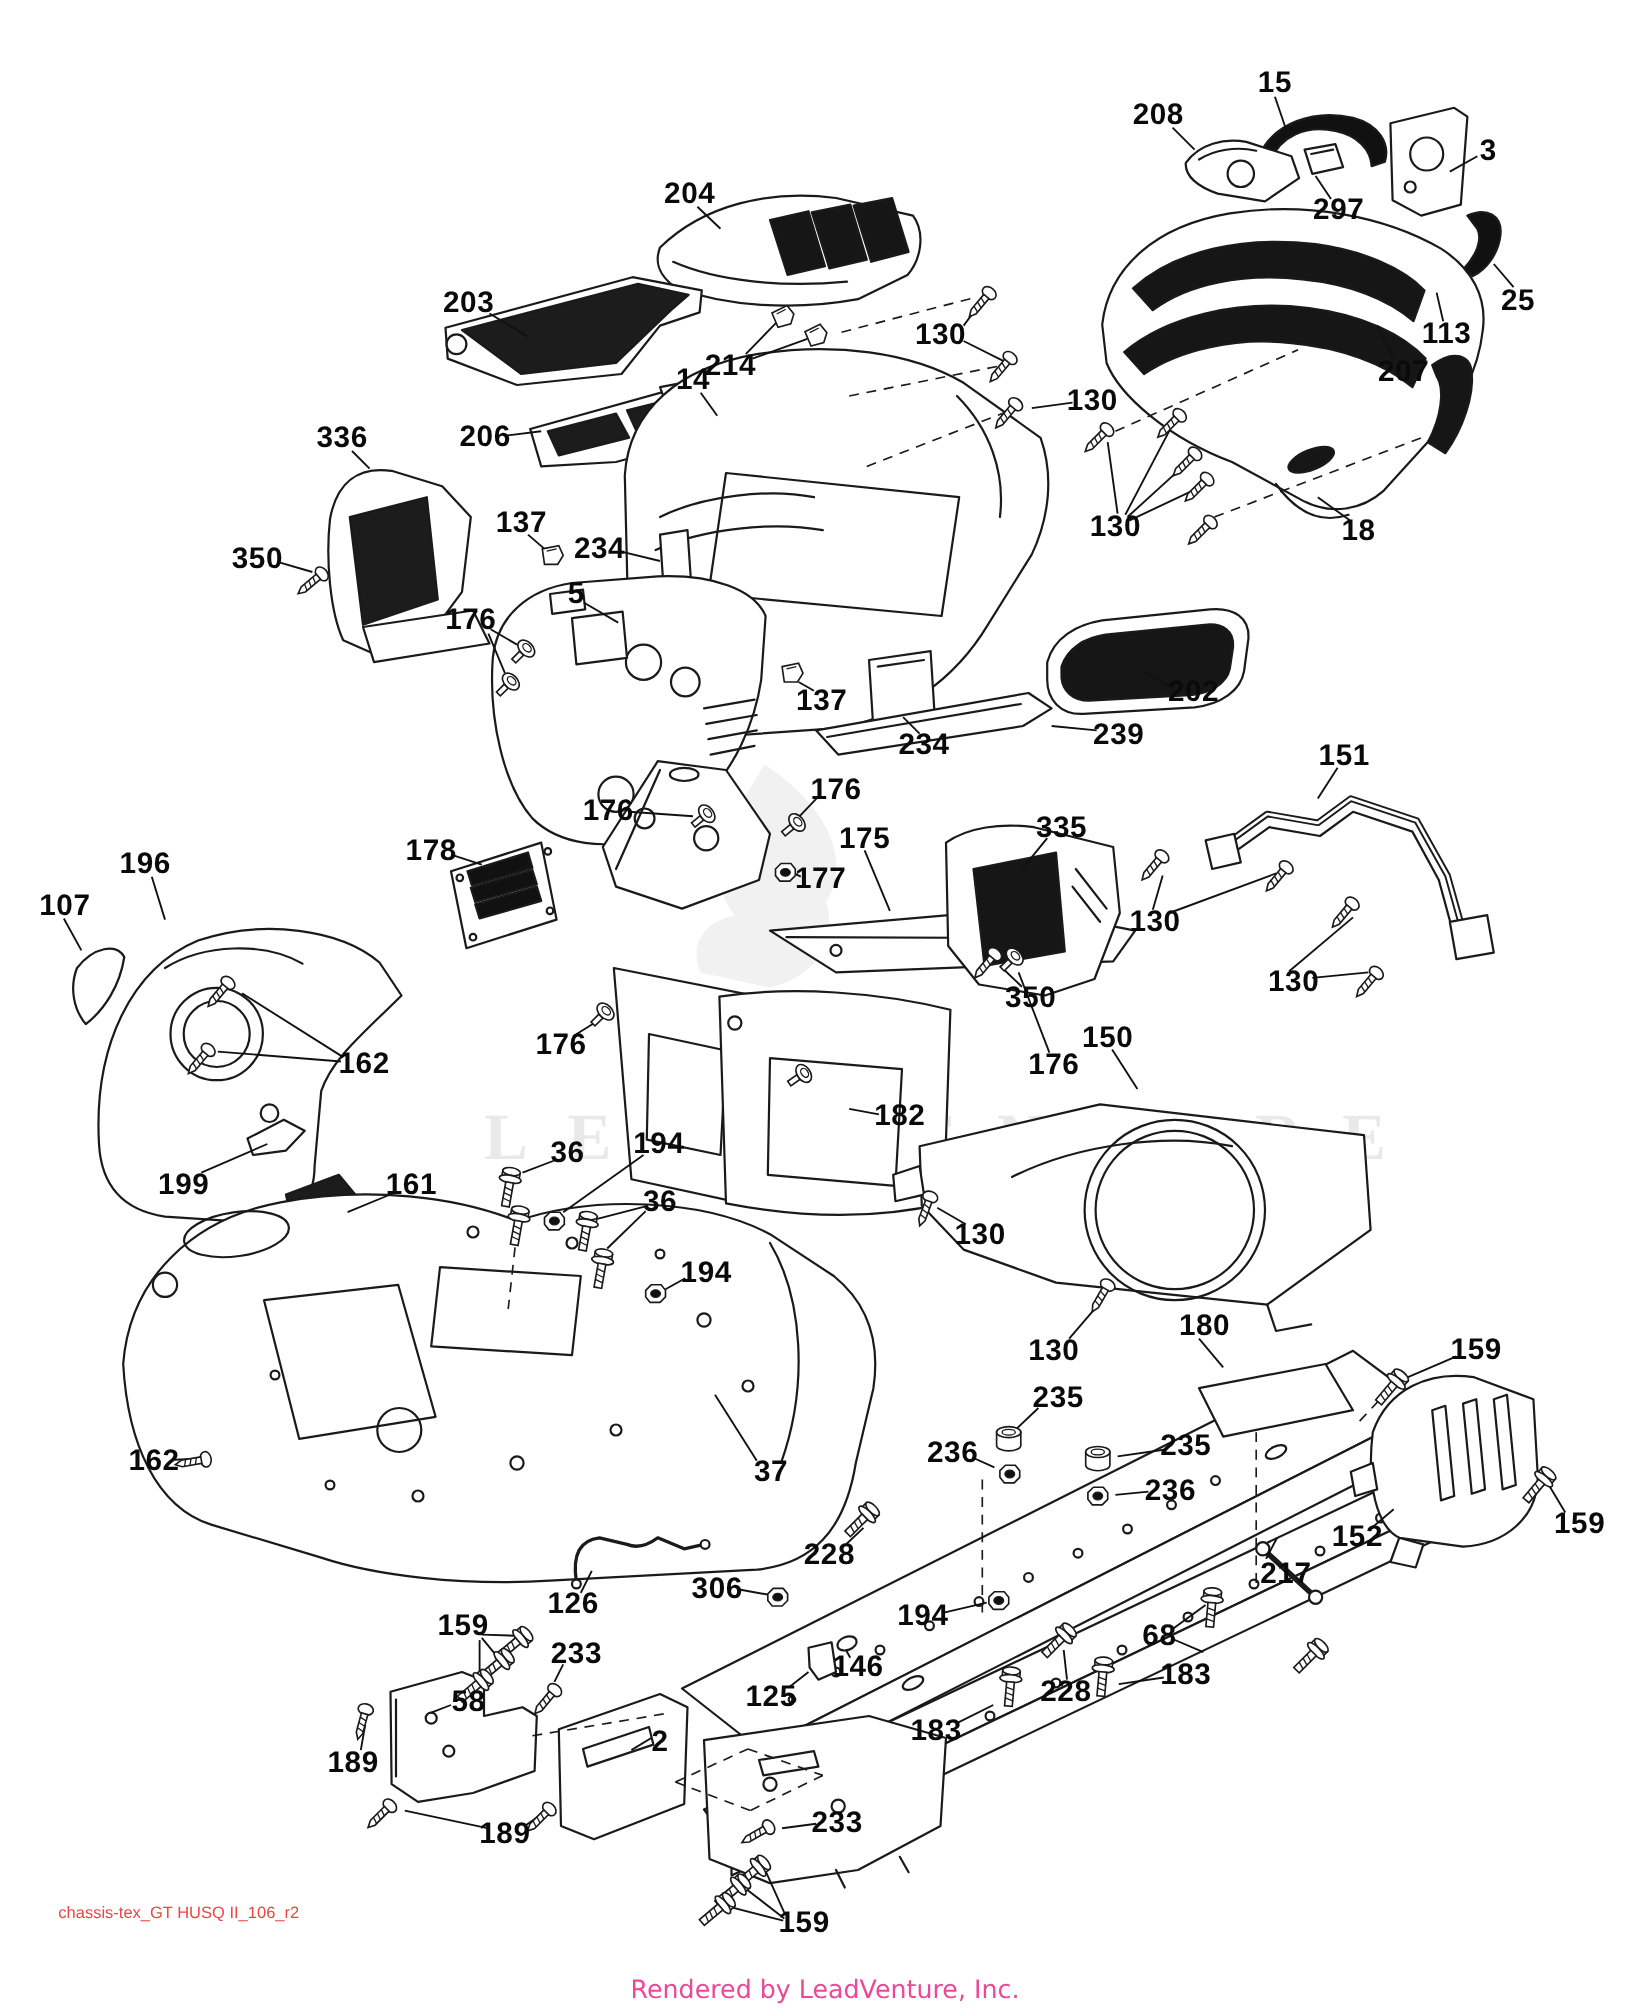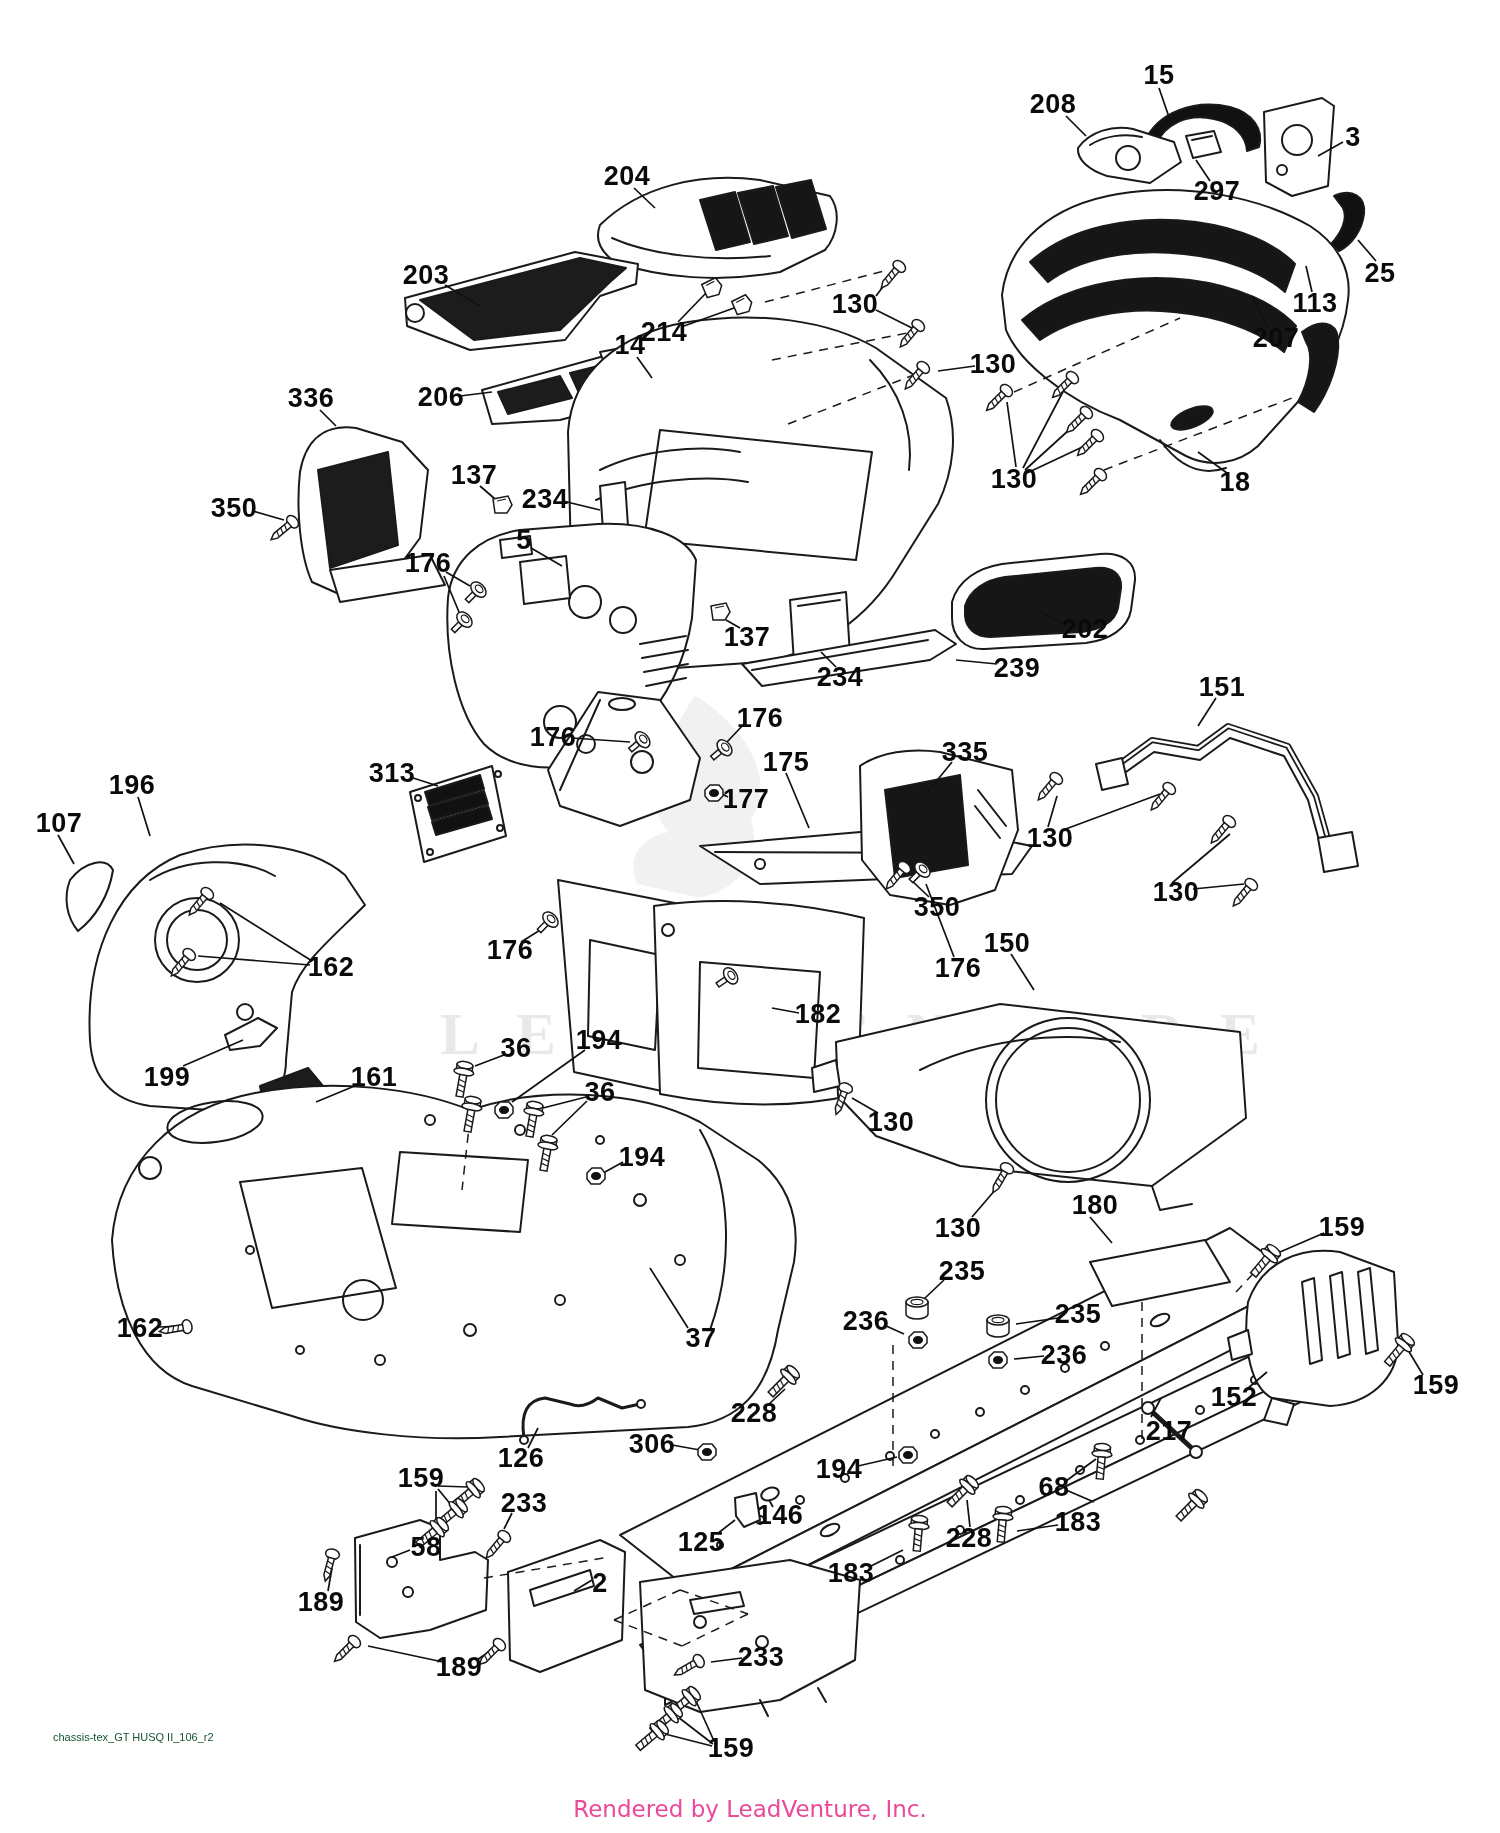--- a/index.html
+++ b/index.html
@@ -5,21 +5,21 @@
   html,body{margin:0;padding:0;background:#fff;}
   #stage{position:relative;width:1500px;height:1833px;background:#ffffff;overflow:hidden;
          font-family:"Liberation Sans", sans-serif;}
   #artwork{position:absolute;left:0;top:0;z-index:1;}
   #watermark-text{position:absolute;left:440px;top:1000px;z-index:0;
     font-family:"Liberation Serif", serif;font-weight:700;font-size:60px;letter-spacing:36px;
     color:rgba(0,0,0,0.085);white-space:nowrap;}
   #label-layer{position:absolute;left:0;top:0;width:100%;height:100%;z-index:2;}
   .part-label{position:absolute;transform:translate(-50%,-50%);font-weight:bold;
     font-size:27px;color:#0a0a0a;white-space:nowrap;letter-spacing:0.5px;}
-  #footer-left{position:absolute;left:53px;top:1731px;font-size:11px;color:#14532d;z-index:2;
+  #footer-left{position:absolute;left:53px;top:1731px;font-size:15px;color:#ef4444;z-index:2;
     font-family:"Liberation Sans", sans-serif;}
   #footer-center{position:absolute;left:50%;transform:translateX(-50%);top:1796px;font-size:23px;
     color:#ec4899;z-index:2;font-family:"DejaVu Sans", sans-serif;}
 </style>
 </head>
 <body>
 
 <div id="stage">
 
   <div id="watermark-text">LEADVENTURE</div>
@@ -542,21 +542,21 @@
       <div class="part-label" style="left: 840px; top: 677px;">234</div>
       <div class="part-label" style="left: 1017px; top: 668px;">239</div>
       <div class="part-label" style="left: 1222px; top: 687px;">151</div>
       <div class="part-label" style="left: 553px; top: 737px;">176</div>
       <div class="part-label" style="left: 760px; top: 718px;">176</div>
       <div class="part-label" style="left: 786px; top: 762px;">175</div>
       <div class="part-label" style="left: 746px; top: 799px;">177</div>
       <div class="part-label" style="left: 965px; top: 752px;">335</div>
       <div class="part-label" style="left: 1050px; top: 838px;">130</div>
       <div class="part-label" style="left: 1176px; top: 892px;">130</div>
-      <div class="part-label" style="left: 392px; top: 773px;">313</div>
+      <div class="part-label" style="left: 392px; top: 773px;">178</div>
       <div class="part-label" style="left: 132px; top: 785px;">196</div>
       <div class="part-label" style="left: 59px; top: 823px;">107</div>
       <div class="part-label" style="left: 937px; top: 907px;">350</div>
       <div class="part-label" style="left: 331px; top: 967px;">162</div>
       <div class="part-label" style="left: 510px; top: 950px;">176</div>
       <div class="part-label" style="left: 958px; top: 968px;">176</div>
       <div class="part-label" style="left: 1007px; top: 943px;">150</div>
       <div class="part-label" style="left: 818px; top: 1014px;">182</div>
       <div class="part-label" style="left: 516px; top: 1048px;">36</div>
       <div class="part-label" style="left: 599px; top: 1040px;">194</div>

